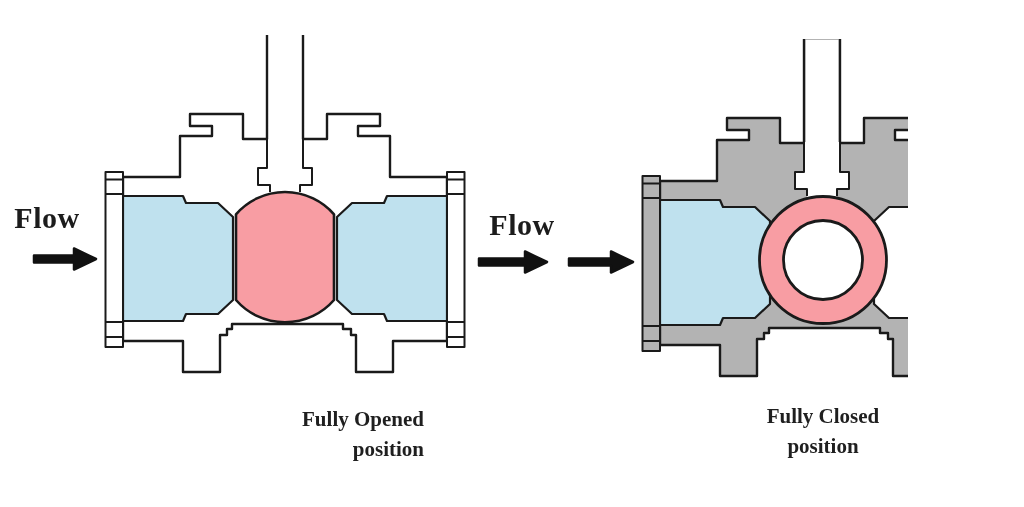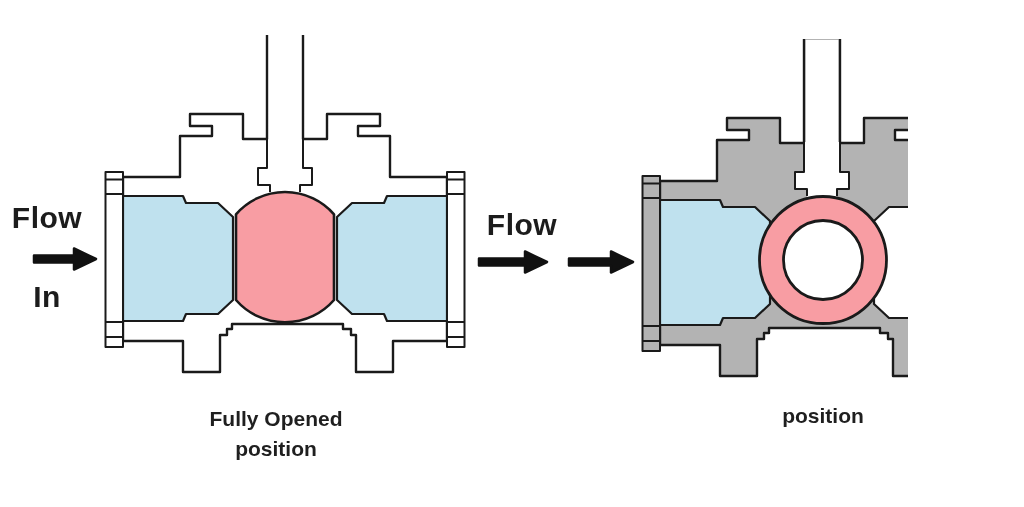--- a/index.html
+++ b/index.html
@@ -1,21 +1,21 @@
 <!DOCTYPE html>
 <html><head>
 <meta charset="utf-8">
 <style>
   html,body{margin:0;padding:0;background:#ffffff;}
   .stage{
     position:relative;
     width:908px;height:507px;
     background:#ffffff;
     overflow:hidden;
-    font-family:Liberation Sans, sans-serif;
+    font-family:Liberation Serif, serif;
     border-radius:13px;
   }
   .stage svg{position:absolute;left:0;top:0;}
   .flow-label{
     position:absolute;
     width:86px;
     text-align:center;
     font-weight:700;
     font-size:30px;
     line-height:1.05;
@@ -78,26 +78,26 @@
       <circle cx="286" cy="256" r="63.5" fill="#f89da3" stroke="#1a1a1a" stroke-width="2.8"></circle>
       <circle cx="286" cy="256" r="39.5" fill="#ffffff" stroke="#1a1a1a" stroke-width="2.8"></circle>
     </g>
 
     <path d="M34,255.5 H74 V248.5 L96,259 L74,269.5 V262.5 H34 Z" fill="#111111" stroke="#111111" stroke-width="2.5" stroke-linejoin="round"></path>
     <path d="M479,258.5 H525 V251.5 L547,262 L525,272.5 V265.5 H479 Z" fill="#111111" stroke="#111111" stroke-width="2.5" stroke-linejoin="round"></path>
     <path d="M569,258.5 H611 V251.5 L633,262 L611,272.5 V265.5 H569 Z" fill="#111111" stroke="#111111" stroke-width="2.5" stroke-linejoin="round"></path>
   </svg>
 
   <div class="flow-label" style="left:4px;top:202px;">Flow</div>
-  <div class="flow-label" style="left:4px;top:281px;">In</div>
 
   <div class="flow-label" style="left:479px;top:209px;">Flow</div>
 
-  <div class="caption" style="left:144px;top:404px;">
+  <div class="caption" style="left:160px;top:404px;text-align:right;">
     <span>Fully Opened</span>
     <span>position</span>
   </div>
 
   <div class="caption" style="left:691px;top:401px;">
+    <span>Fully Closed</span>
     <span>position</span>
   </div>
 
 </div>
 
 </body></html>

